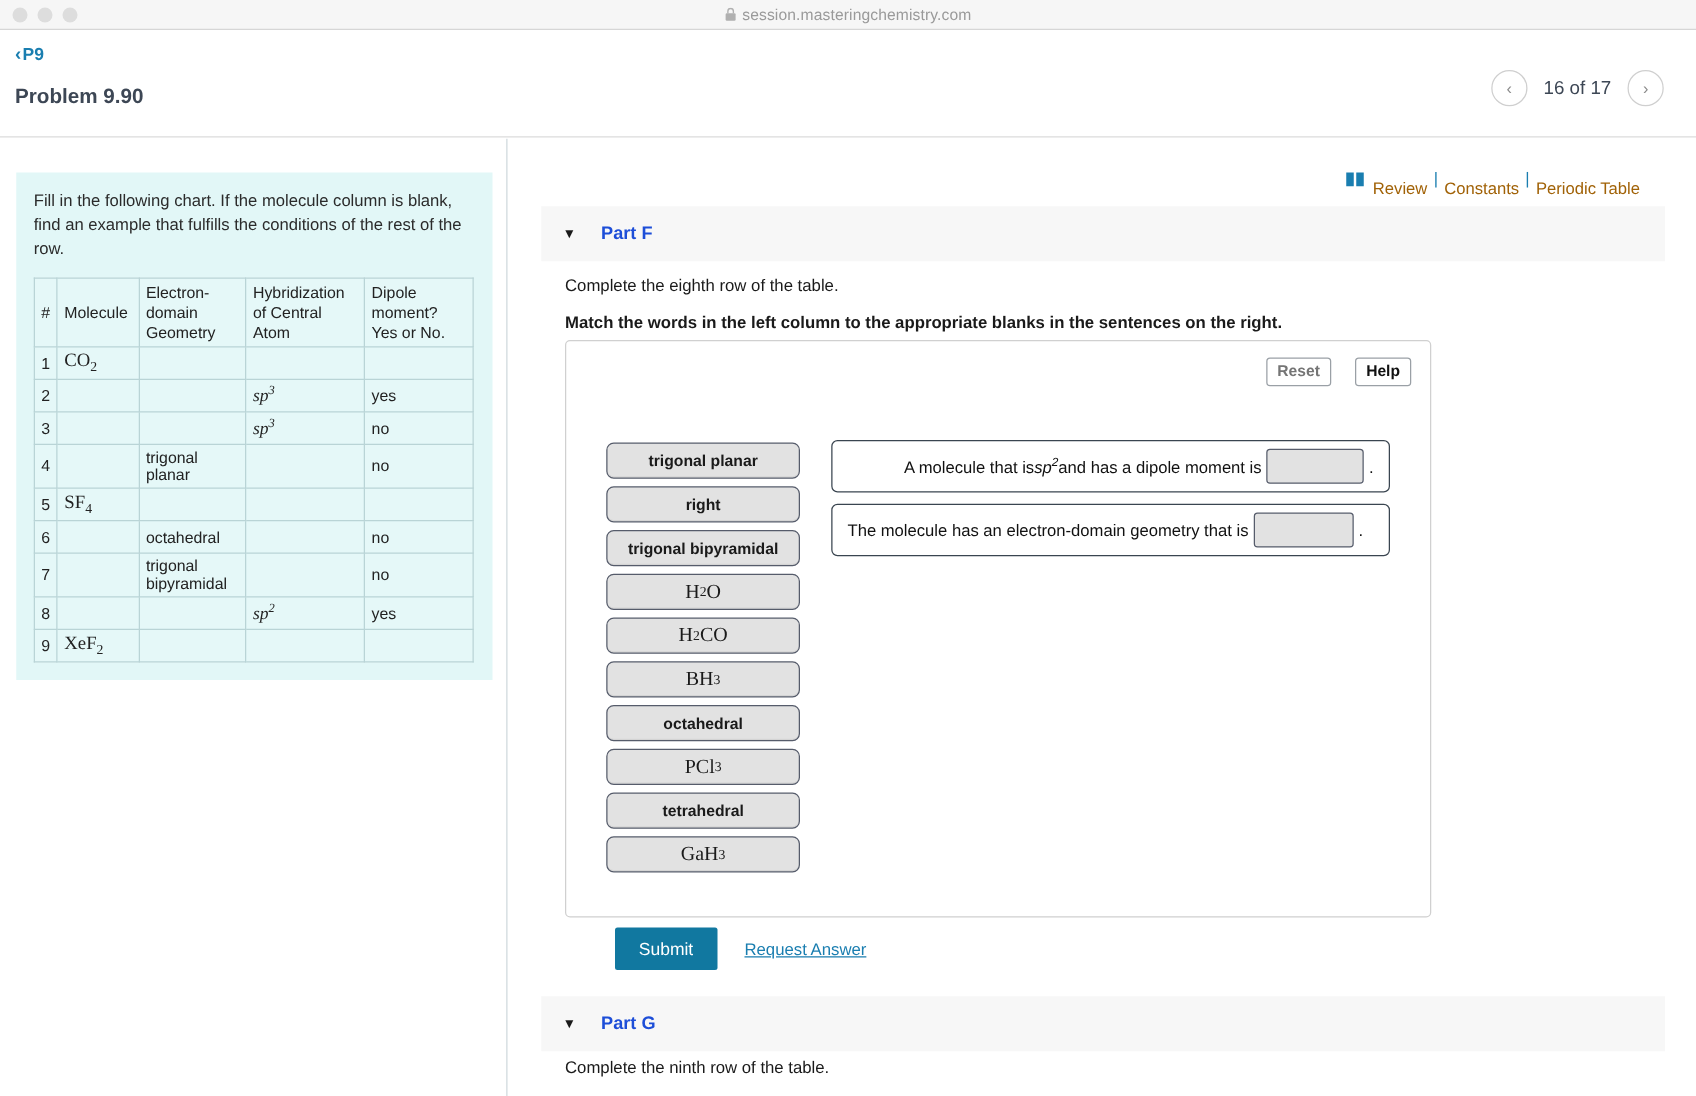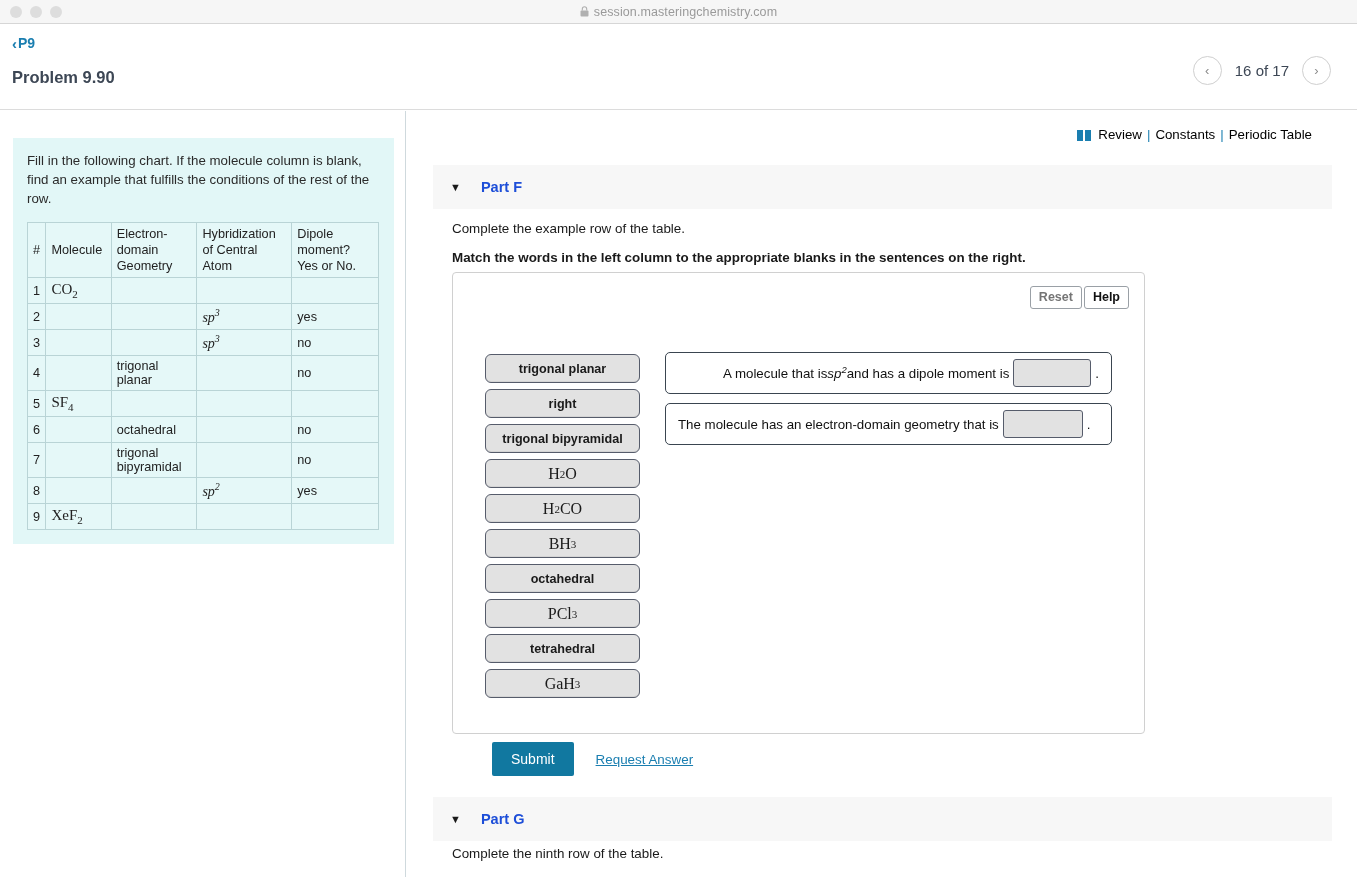--- a/index.html
+++ b/index.html
@@ -126,21 +126,21 @@
   #resource-links {
     position: absolute; top: 16px; right: 45px;
     display: flex; align-items: center;
     font-size: 13.3px; color: #1a7eb0;
   }
   #book-icon {
     display: inline-flex; gap: 2px; margin-right: 7px;
     position: relative; top: 1px;
   }
   #book-icon span { display: block; width: 6px; height: 11px; background: #1a7eb0; }
-  #resource-links a { color: #000000; text-decoration: none; cursor: pointer; }
+  #resource-links a { color: #a16207; text-decoration: none; cursor: pointer; margin-top: 16px; }
   .link-sep { margin: 0 5px; color: #1a7eb0; }
 
   .part-header {
     position: absolute; left: 26px;
     width: 899px; height: 44px;
     background: #f7f7f7;
     display: flex; align-items: center;
     padding-left: 17px;
     cursor: pointer;
   }
@@ -164,21 +164,21 @@
   
   #match-widget {
     position: absolute; top: 161px; left: 45px;
     width: 693px; height: 462px;
     border: 1px solid #d0d0d0;
     border-radius: 4px;
     background: #ffffff;
   }
   #widget-toolbar {
     position: absolute; top: 13px; right: 15px;
-    display: flex; gap: 2px;
+    display: flex; gap: 19px;
   }
   .tool-btn {
     border: 1px solid #9aa0a6;
     border-radius: 3px;
     background: #fff;
     font-size: 12.5px;
     font-weight: bold;
     padding: 3px 8px 4px 8px;
     cursor: pointer;
     font-family: "Liberation Sans", sans-serif;
@@ -388,21 +388,21 @@
     <a>Constants</a>
     <span class="link-sep">|</span>
     <a>Periodic Table</a>
   </div>
 
   <div class="part-header" id="partF-header">
     <span class="part-caret">▼</span>
     <span class="part-title">Part F</span>
   </div>
 
-  <div class="part-body-text" id="partF-instruction1">Complete the example row of the table.</div>
+  <div class="part-body-text" id="partF-instruction1">Complete the eighth row of the table.</div>
   <div class="part-body-text" id="partF-instruction2">Match the words in the left column to the appropriate blanks in the sentences on the right.</div>
 
   <div id="match-widget">
 
     <div id="widget-toolbar">
       <button class="tool-btn" id="reset-button">Reset</button>
       <button class="tool-btn" id="help-button">Help</button>
     </div>
 
     <div id="word-bank">

